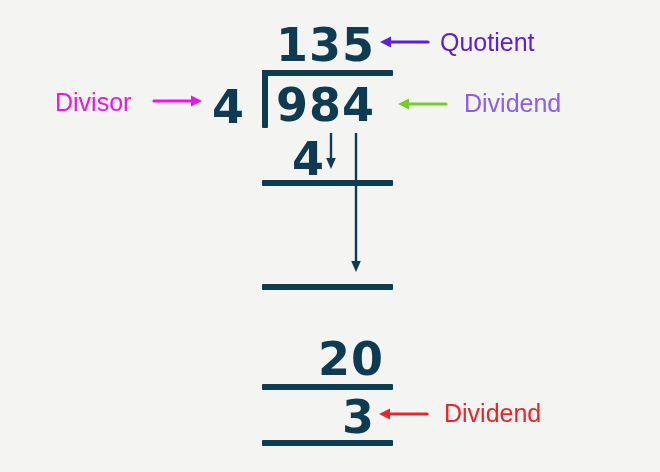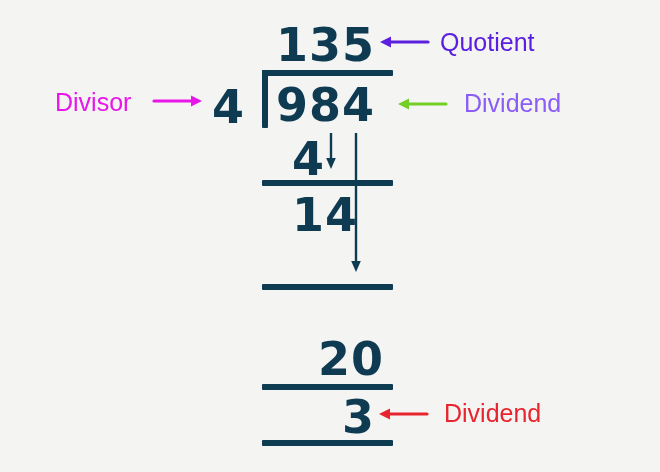--- a/index.html
+++ b/index.html
@@ -101,21 +101,20 @@
     <polygon points="6,36 1.2,25 10.8,25" fill="#0e3a52"></polygon>
   </svg>
 
   <svg class="arrow-svg" style="left:350px; top:133px;" width="12" height="139">
     <line x1="6" y1="0" x2="6" y2="130" stroke="#0e3a52" stroke-width="2.4"></line>
     <polygon points="6,139 1.2,128 10.8,128" fill="#0e3a52"></polygon>
   </svg>
 
   <div class="rule" style="left:262px; top:180px; width:131px;"></div>
 
-  <div class="num" style="left:292px; top:192px;">14</div>
 
 
   <div class="rule" style="left:262px; top:284px; width:131px;"></div>
 
 
   <div class="num right" style="left:282px; top:336px; width:102px;">20</div>
 
   <div class="rule" style="left:262px; top:384px; width:131px;"></div>
 
   <div class="num right" style="left:273px; top:394px; width:102px;">3</div>

